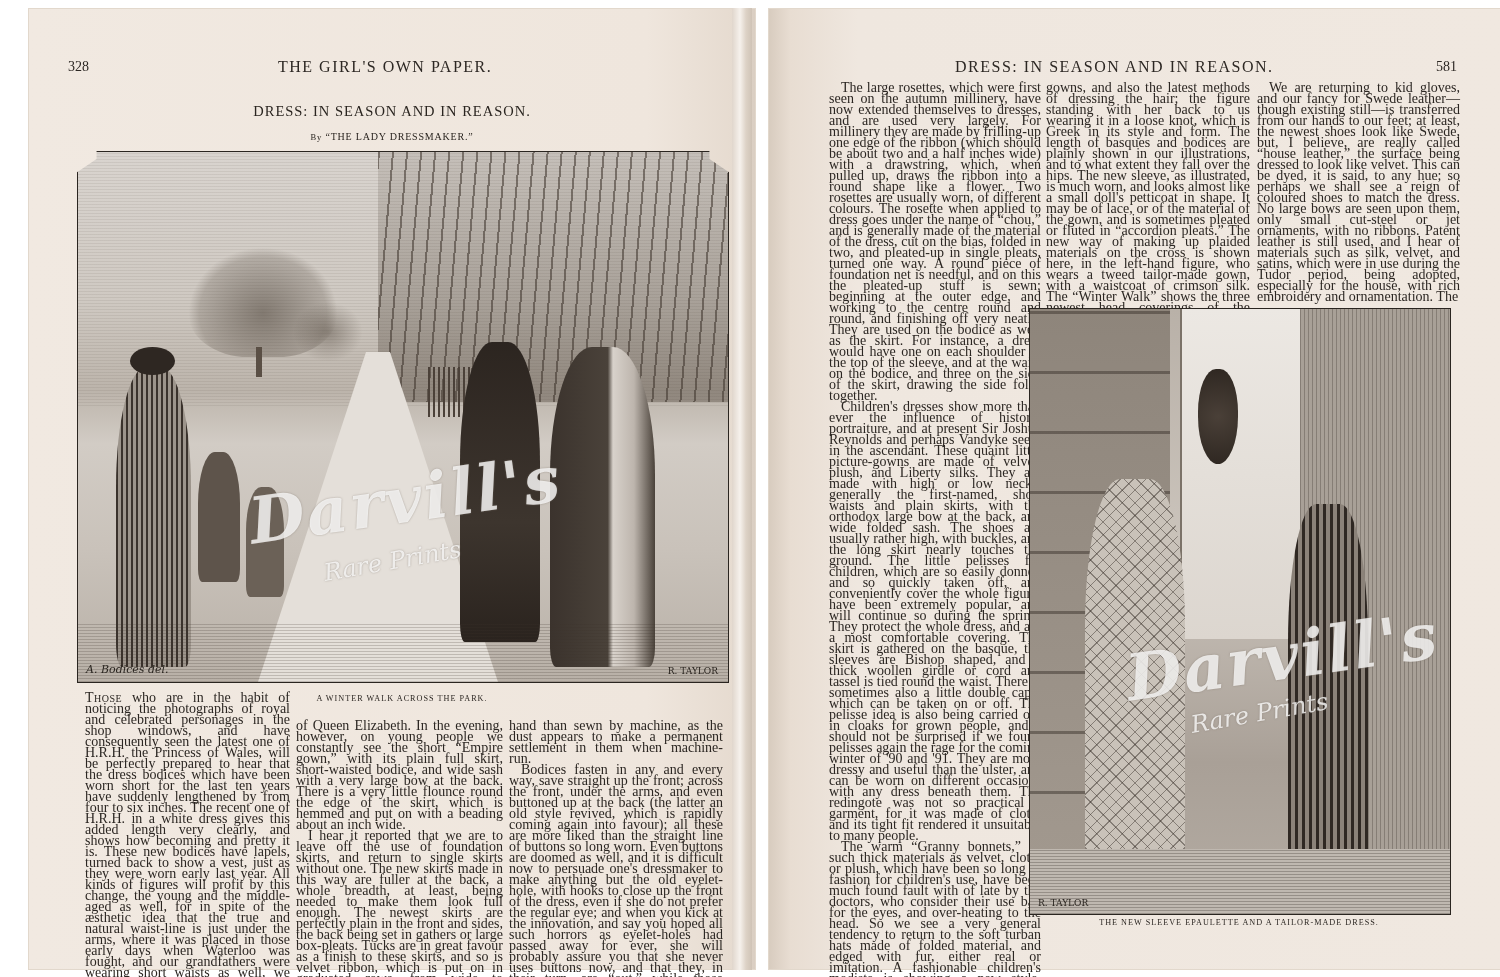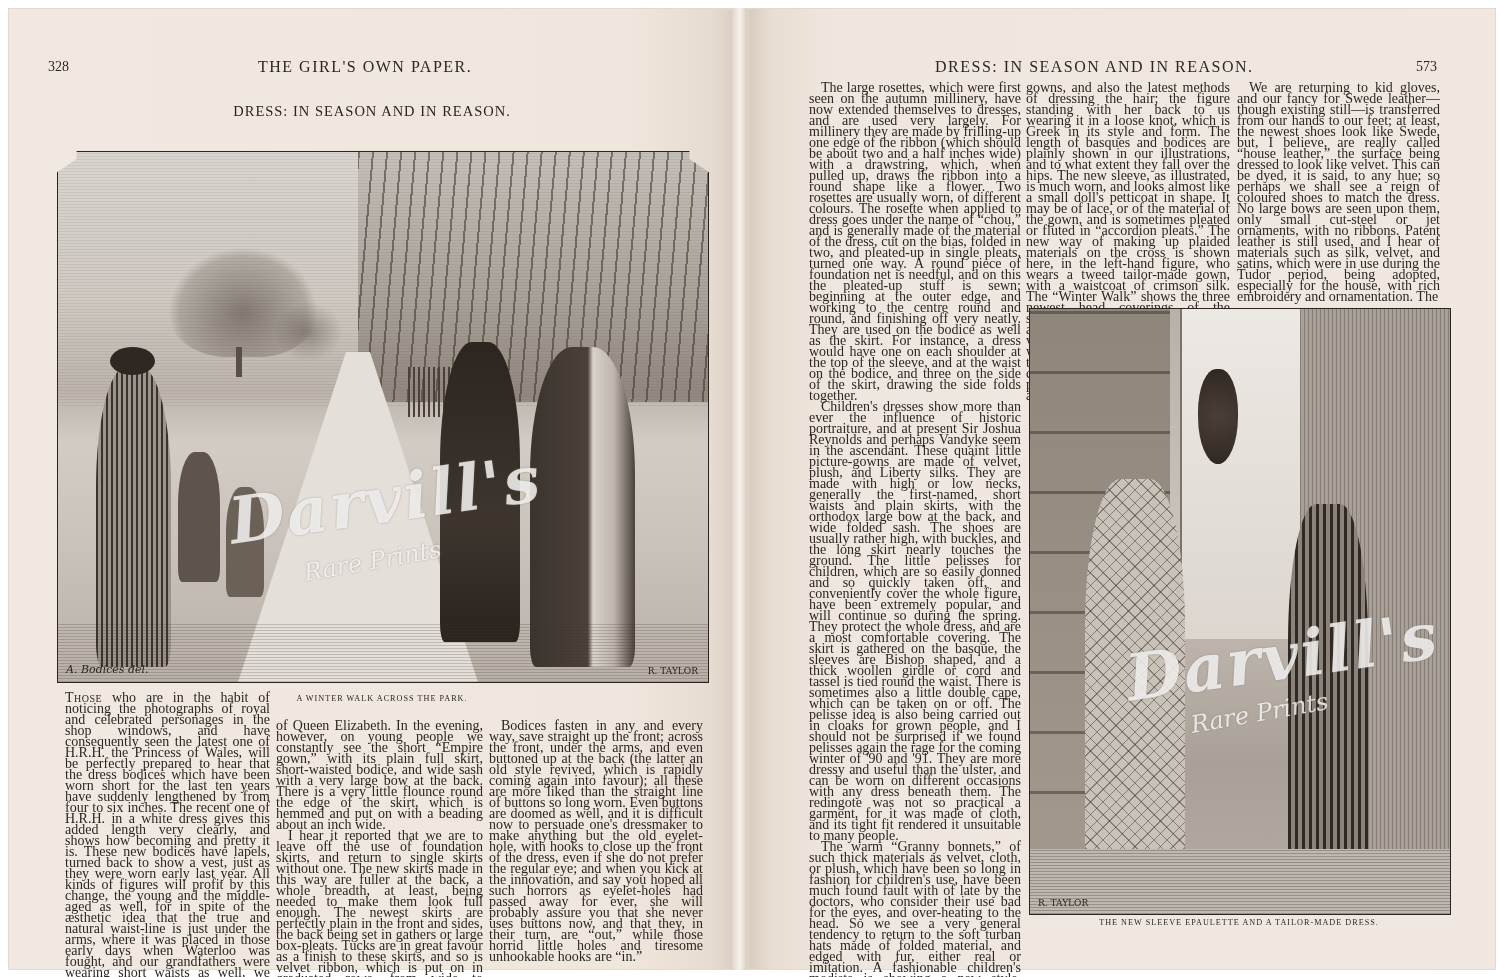--- a/index.html
+++ b/index.html
@@ -7,20 +7,21 @@
     width:1500px; height:977px; position:relative; overflow:hidden;
     background:#ffffff;
     font-family:"Liberation Serif","DejaVu Serif",serif;
     color:#2a2520;
   }
   .spread { position:absolute; left:8px; top:8px; width:1488px; height:962px; }
   .page {
     position:absolute; top:0; height:962px;
     background:#efe7df;
     box-shadow: inset 0 0 0 1px #e2d8cc;
+    margin-left: 20px;
   }
   .page.left { left:0; width:728px; background:linear-gradient(90deg,#f1e9e1 0%,#efe6dd 85%,#e6dbd0 97%,#d9cdc1 100%); }
   .page.right { left:740px; width:748px; background:linear-gradient(90deg,#d7cbbe 0%,#e8ddd2 3%,#efe7df 12%,#f0e8e0 100%); }
   .gutter { position:absolute; left:724px; top:0; width:20px; height:962px;
     background:linear-gradient(90deg,#e0d6cc,#f6f1ec 40%,#ddd2c6 70%,#cfc3b6); }
   .running-head { position:absolute; font-size:16px; letter-spacing:1.5px; color:#2c2723; }
   .page-num { position:absolute; font-size:14px; color:#2c2723; }
   .title { position:absolute; left:0; width:728px; text-align:center; font-size:14.5px; letter-spacing:1px; top:95px; }
   .byline { position:absolute; left:0; width:728px; text-align:center; font-size:10px; letter-spacing:0.8px; top:123px; }
   .byline .sc { font-size:8.5px; }
@@ -59,20 +60,24 @@
 </style>
 </head>
 <body>
 
 <div class="spread">
 
   <div class="page left">
     <div class="page-num" style="left:40px;top:51px;">328</div>
     <div class="running-head" style="left:250px;top:50px;">THE GIRL'S OWN PAPER.</div>
     <div class="title">DRESS: IN SEASON AND IN REASON.</div>
+    <div class="byline">
+      <span class="sc">By</span>
+      <span>“THE LADY DRESSMAKER.”</span>
+    </div>
 
     <div class="figure fig1">
 
       <div class="scene-layer" style="left:0;top:0;width:100%;height:48%;background:repeating-linear-gradient(0deg,rgba(90,80,70,0.10) 0 1px,transparent 1px 3px);"></div>
 
       <div class="scene-layer" style="left:110px;top:95px;width:150px;height:110px;border-radius:50% 50% 40% 40%;background:radial-gradient(ellipse at 50% 60%,rgba(70,60,50,0.55),rgba(90,80,70,0.25) 60%,transparent 70%);"></div>
       <div class="scene-layer" style="left:178px;top:195px;width:6px;height:30px;background:#5a4f45;"></div>
       <div class="scene-layer" style="left:215px;top:150px;width:70px;height:60px;border-radius:50%;background:radial-gradient(ellipse,rgba(80,70,60,0.45),transparent 70%);"></div>
 
       <div class="scene-layer" style="left:300px;top:0;width:350px;height:250px;background:repeating-linear-gradient(95deg,rgba(60,50,42,0.55) 0 2px,transparent 2px 14px),linear-gradient(180deg,rgba(120,110,100,0.2),rgba(90,80,70,0.45));"></div>
@@ -98,29 +103,30 @@
     <div class="caption" style="left:49px;width:650px;top:686px;">A WINTER WALK ACROSS THE PARK.</div>
 
     <div class="col" style="left:57px;top:684px;width:205px;">
       <p class="first"><span class="dropcap">Those</span><span> who are in the habit of noticing the photographs of royal and celebrated personages in the shop windows, and have consequently seen the latest one of H.R.H. the Princess of Wales, will be perfectly prepared to hear that the dress bodices which have been worn short for the last ten years have suddenly lengthened by from four to six inches. The recent one of H.R.H. in a white dress gives this added length very clearly, and shows how becoming and pretty it is. These new bodices have lapels, turned back to show a vest, just as they were worn early last year. All kinds of figures will profit by this change, the young and the middle-aged as well, for in spite of the æsthetic idea that the true and natural waist-line is just under the arms, where it was placed in those early days when Waterloo was fought, and our grandfathers were wearing short waists as well, we still cling to the long waist as known in the days</span></p>
     </div>
     <div class="col" style="left:268px;top:712px;width:207px;">
       <p class="first">of Queen Elizabeth. In the evening, however, on young people we constantly see the short “Empire gown,” with its plain full skirt, short-waisted bodice, and wide sash with a very large bow at the back. There is a very little flounce round the edge of the skirt, which is hemmed and put on with a beading about an inch wide.</p>
       <p>I hear it reported that we are to leave off the use of foundation skirts, and return to single skirts without one. The new skirts made in this way are fuller at the back, a whole breadth, at least, being needed to make them look full enough. The newest skirts are perfectly plain in the front and sides, the back being set in gathers or large box-pleats. Tucks are in great favour as a finish to these skirts, and so is velvet ribbon, which is put on in graduated rows, from wide to narrow, both on the skirt and on the bodice and sleeves. Tucks are, as a general rule, better run-in by</p>
     </div>
     <div class="col" style="left:481px;top:712px;width:214px;">
+      <p class="first">hand than sewn by machine, as the dust appears to make a permanent settlement in them when machine-run.</p>
       <p>Bodices fasten in any and every way, save straight up the front; across the front, under the arms, and even buttoned up at the back (the latter an old style revived, which is rapidly coming again into favour); all these are more liked than the straight line of buttons so long worn. Even buttons are doomed as well, and it is difficult now to persuade one's dressmaker to make anything but the old eyelet-hole, with hooks to close up the front of the dress, even if she do not prefer the regular eye; and when you kick at the innovation, and say you hoped all such horrors as eyelet-holes had passed away for ever, she will probably assure you that she never uses buttons now, and that they, in their turn, are “out,” while those horrid little holes and tiresome unhookable hooks are “in.”</p>
     </div>
   </div>
 
   <div class="gutter"></div>
 
   <div class="page right">
     <div class="running-head" style="left:187px;top:50px;">DRESS: IN SEASON AND IN REASON.</div>
-    <div class="page-num" style="left:668px;top:51px;">573</div>
+    <div class="page-num" style="left:668px;top:51px;">581</div>
 
     <div class="col" style="left:61px;top:74px;width:212px;">
       <p>The large rosettes, which were first seen on the autumn millinery, have now extended themselves to dresses, and are used very largely. For millinery they are made by frilling-up one edge of the ribbon (which should be about two and a half inches wide) with a drawstring, which, when pulled up, draws the ribbon into a round shape like a flower. Two rosettes are usually worn, of different colours. The rosette when applied to dress goes under the name of “chou,” and is generally made of the material of the dress, cut on the bias, folded in two, and pleated-up in single pleats, turned one way. A round piece of foundation net is needful, and on this the pleated-up stuff is sewn; beginning at the outer edge, and working to the centre round and round, and finishing off very neatly. They are used on the bodice as well as the skirt. For instance, a dress would have one on each shoulder at the top of the sleeve, and at the waist on the bodice, and three on the side of the skirt, drawing the side folds together.</p>
       <p>Children's dresses show more than ever the influence of historic portraiture, and at present Sir Joshua Reynolds and perhaps Vandyke seem in the ascendant. These quaint little picture-gowns are made of velvet, plush, and Liberty silks. They are made with high or low necks, generally the first-named, short waists and plain skirts, with the orthodox large bow at the back, and wide folded sash. The shoes are usually rather high, with buckles, and the long skirt nearly touches the ground. The little pelisses for children, which are so easily donned and so quickly taken off, and conveniently cover the whole figure, have been extremely popular, and will continue so during the spring. They protect the whole dress, and are a most comfortable covering. The skirt is gathered on the basque, the sleeves are Bishop shaped, and a thick woollen girdle or cord and tassel is tied round the waist. There is sometimes also a little double cape, which can be taken on or off. The pelisse idea is also being carried out in cloaks for grown people, and I should not be surprised if we found pelisses again the rage for the coming winter of '90 and '91. They are more dressy and useful than the ulster, and can be worn on different occasions with any dress beneath them. The redingote was not so practical a garment, for it was made of cloth, and its tight fit rendered it unsuitable to many people.</p>
       <p>The warm “Granny bonnets,” of such thick materials as velvet, cloth, or plush, which have been so long in fashion for children's use, have been much found fault with of late by the doctors, who consider their use bad for the eyes, and over-heating to the head. So we see a very general tendency to return to the soft turban hats made of folded material, and edged with fur, either real or imitation. A fashionable children's modiste is showing a new style, called the “Princess Elizabeth,” after the interesting but ill-fated young daughter of King Charles I., who is represented as wearing in her childhood a close caul-cap, with a horseshoe-shaped crown, with two rosettes on the side of the head, and tied under the chin with narrow ribbon. It is only to be expected that, after Stuart and Tudor exhibitions, we should find traces of the fashions of those gorgeous days appearing in the dress of our own. These close cauls have been worn by the tiny bridesmaids at several of the recent weddings. There is another shape for them also, which is much the same as the skull caps worn by old gentlemen, or those we see in pictures of the thirteenth century. For grown-up bridesmaids, hats are perhaps mostly worn, but there seems a likelihood of a return to the tulle veils of some years ago, and they are inexpensive, as well as pretty.</p>
       <p>In “Two Braided Dresses” are shown the new ways of making up these much worn</p>
     </div>
     <div class="col" style="left:278px;top:74px;width:204px;">
       <p class="first">gowns, and also the latest methods of dressing the hair; the figure standing with her back to us wearing it in a loose knot, which is Greek in its style and form. The length of basques and bodices are plainly shown in our illustrations, and to what extent they fall over the hips. The new sleeve, as illustrated, is much worn, and looks almost like a small doll's petticoat in shape. It may be of lace, or of the material of the gown, and is sometimes pleated or fluted in “accordion pleats.” The new way of making up plaided materials on the cross is shown here, in the left-hand figure, who wears a tweed tailor-made gown, with a waistcoat of crimson silk. The “Winter Walk” shows the three newest head coverings of the season, and one of the new sleeves applied to a tweed or cloth and velvet gown. Boas are as much worn as they have been for some time past, and even the high fur collars have not taken their places, perhaps because they give one the air of being rather</p>
     </div>

